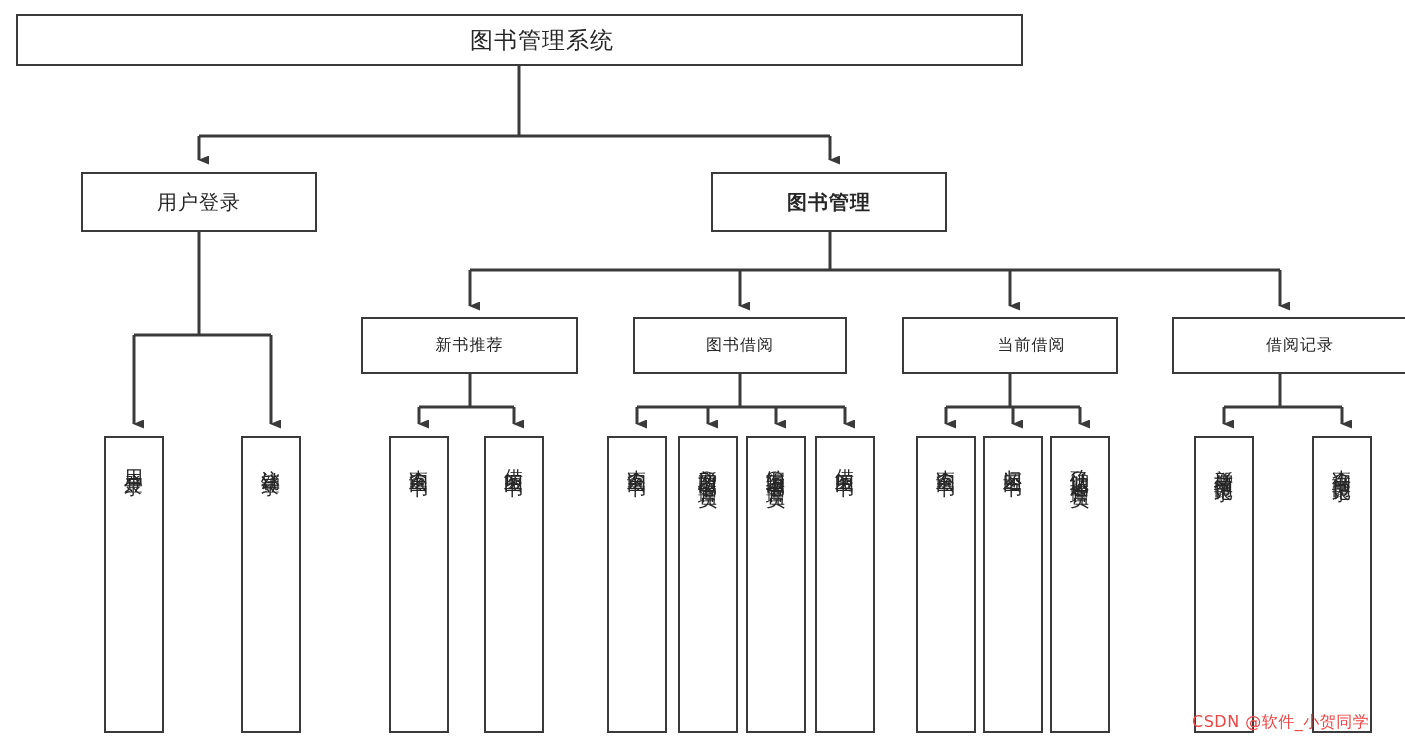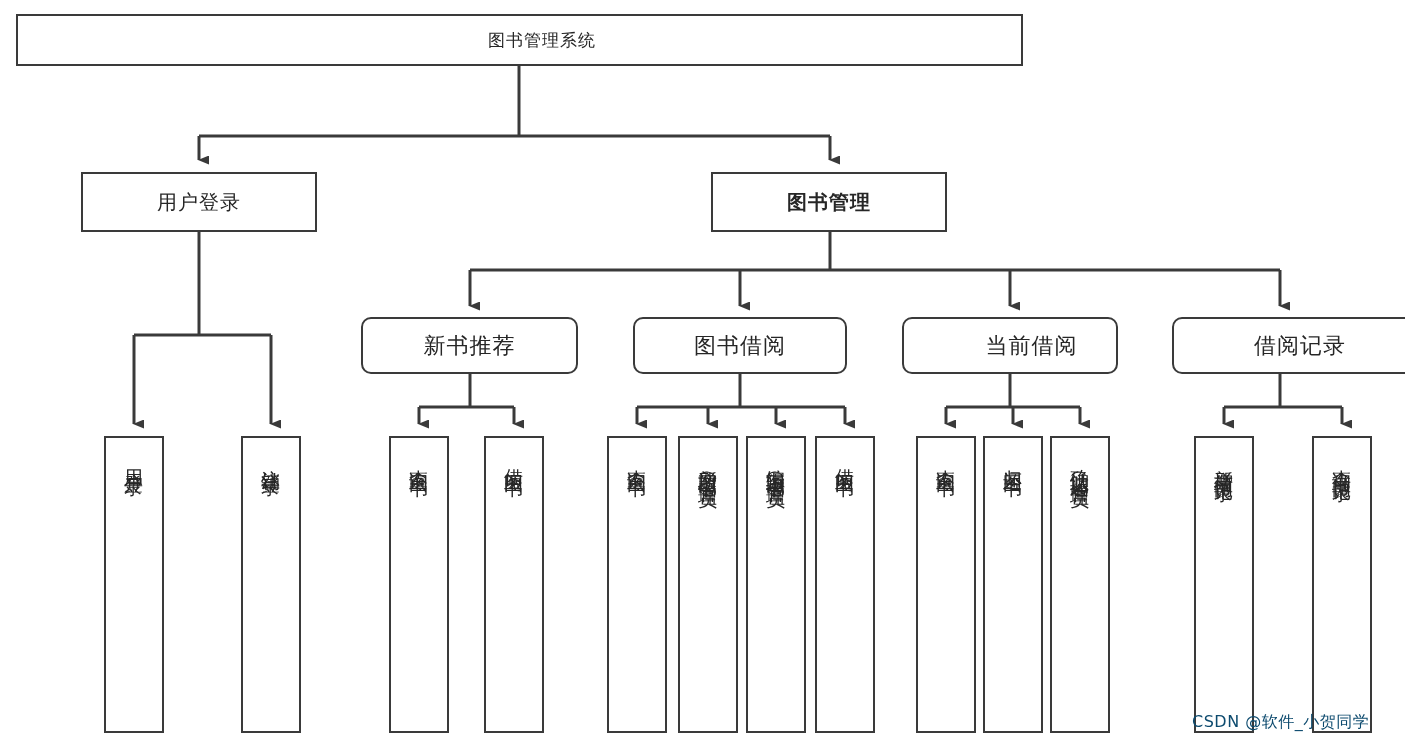--- a/index.html
+++ b/index.html
@@ -29,29 +29,28 @@
     position: absolute;
     box-sizing: border-box;
     background: #ffffff;
     border: 2px solid #3a3a3a;
     display: flex;
     align-items: center;
     justify-content: center;
     color: #262626;
   }
   .node.root {
-    font-size: 17px;
+    font-size: 23px;
     padding-left: 45px;
   }
   .node.lvl1 {
     font-size: 20px;
   }
   .node.lvl2 {
-    font-size: 22px;
-    border-radius: 10px;
+    font-size: 16px;
   }
   .node.leaf {
     font-size: 19px;
     align-items: flex-start;
     padding-top: 16px;
   }
   .vtext {
     writing-mode: vertical-rl;
     text-orientation: upright;
     letter-spacing: 3px;
@@ -60,21 +59,21 @@
   }
   .htext {
     letter-spacing: 1px;
     white-space: nowrap;
   }
   .watermark {
     position: absolute;
     left: 1192px;
     top: 712px;
     font-size: 16px;
-    color: #0c4a6e;
+    color: #ef4444;
     letter-spacing: 0.5px;
     white-space: nowrap;
   }
 </style>
 </head>
 <body>
 
 <div id="canvas">
 
   <svg class="edges" viewBox="0 0 1405 747">

